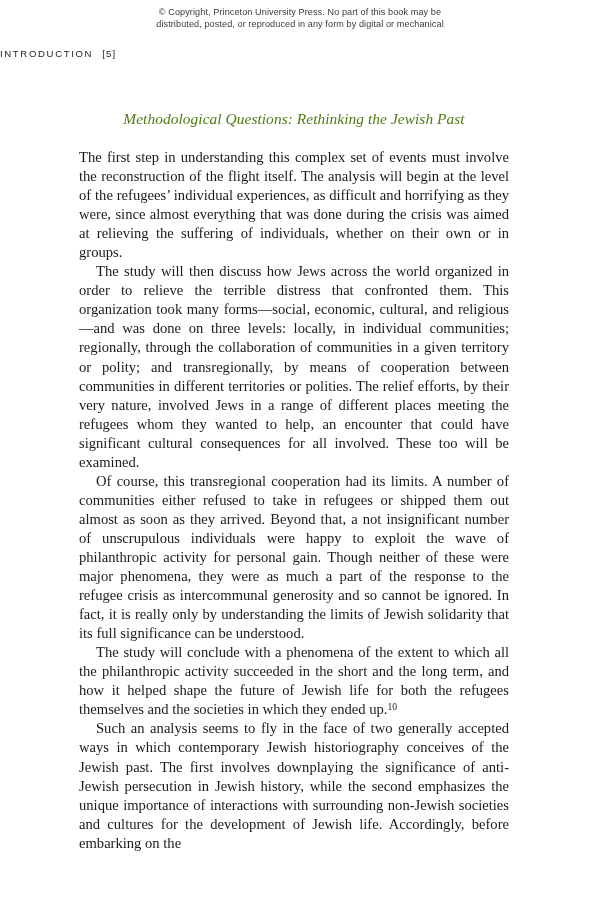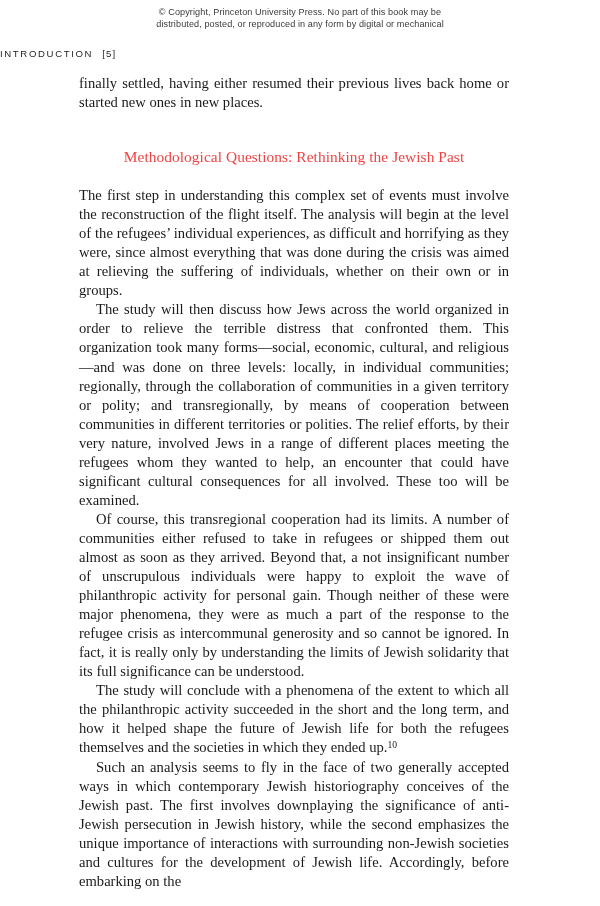--- a/index.html
+++ b/index.html
@@ -81,26 +81,27 @@
   p.body-par.indent {
     text-indent: 17px;
   }
   p.body-par.noindent {
     text-indent: 0;
   }
 
   .section-heading {
     margin: 0;
     font-size: 15.4px;
+    font-style: italic;
     font-weight: normal;
     text-align: center;
     line-height: 19px;
     padding-top: 35px;
     padding-bottom: 20px;
-    color: #ef4444;
+    color: #4d7c0f;
     letter-spacing: 0.004em;
   }
 
   sup.fn {
     font-size: 0.66em;
     vertical-align: 0.42em;
     line-height: 0;
   }
 
   
@@ -125,21 +126,20 @@
     <span class="cline">© Copyright, Princeton University Press. No part of this book may be</span>
     <span class="cline">distributed, posted, or reproduced in any form by digital or mechanical</span>
   </div>
 
   <div class="running-head">
     <span class="rh-title">Introduction</span><span class="rh-folio">[5]</span>
   </div>
 
   <div class="text-block">
 
-    <p class="body-par noindent">finally settled, having either resumed their previous lives back home or started new ones in new places.</p>
 
     <h2 class="section-heading">Methodological Questions: Rethinking the Jewish Past</h2>
 
     <p class="body-par noindent">The first step in understanding this complex set of events must involve the reconstruction of the flight itself. The analysis will begin at the level of the refugees’ individual experiences, as difficult and horrifying as they were, since almost everything that was done during the crisis was aimed at relieving the suffering of individuals, whether on their own or in groups.</p>
 
     <p class="body-par indent">The study will then discuss how Jews across the world organized in order to relieve the terrible distress that confronted them. This organization took many forms—social, economic, cultural, and religious—and was done on three levels: locally, in individual communities; regionally, through the collaboration of communities in a given territory or polity; and transregionally, by means of cooperation between communities in different territories or polities. The relief efforts, by their very nature, involved Jews in a range of different places meeting the refugees whom they wanted to help, an encounter that could have significant cultural consequences for all involved. These too will be examined.</p>
 
     <p class="body-par indent">Of course, this transregional cooperation had its limits. A number of communities either refused to take in refugees or shipped them out almost as soon as they arrived. Beyond that, a not insignificant number of unscrupulous individuals were happy to exploit the wave of philanthropic activity for personal gain. Though neither of these were major phenomena, they were as much a part of the response to the refugee crisis as intercommunal generosity and so cannot be ignored. In fact, it is really only by understanding the limits of Jewish solidarity that its full significance can be understood.</p>
 
     <p class="body-par indent"><span>The study will conclude with a phenomena of the extent to which all the philanthropic activity succeeded in the short and the long term, and how it helped shape the future of Jewish life for both the refugees themselves and the societies in which they ended up.</span><sup class="fn">10</sup></p>

